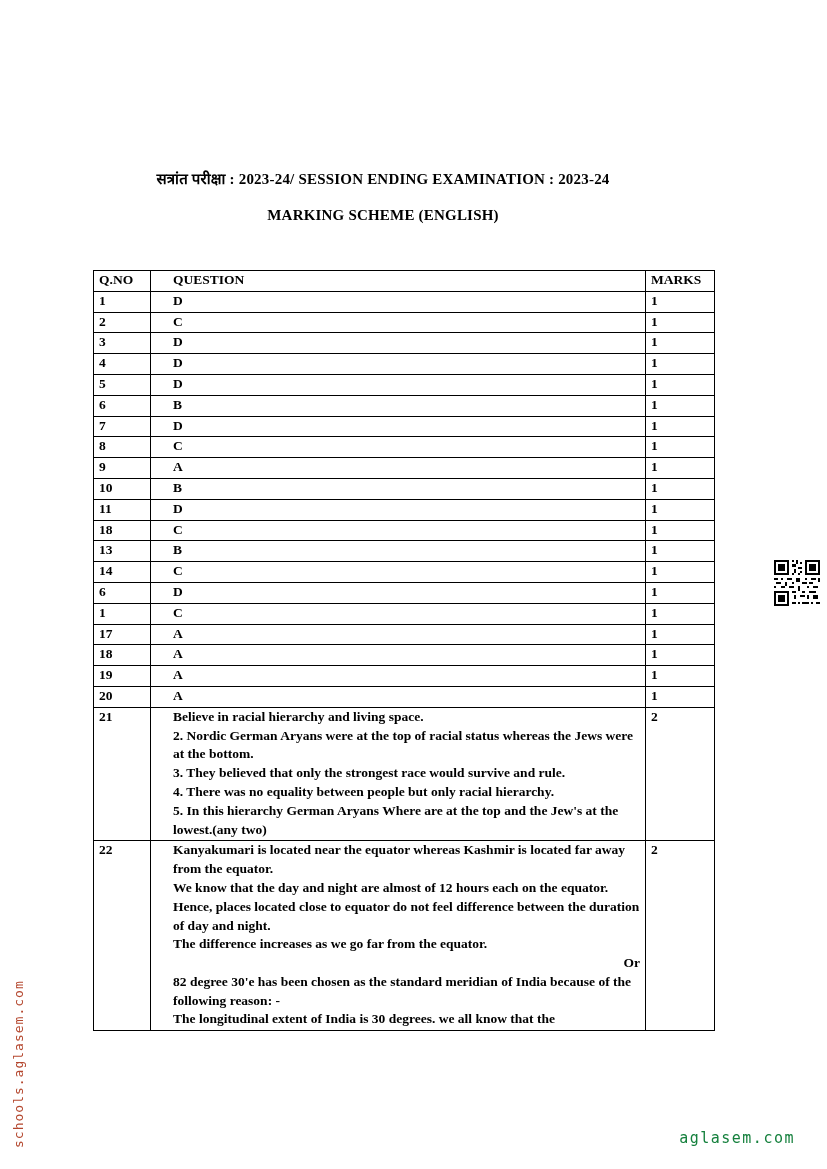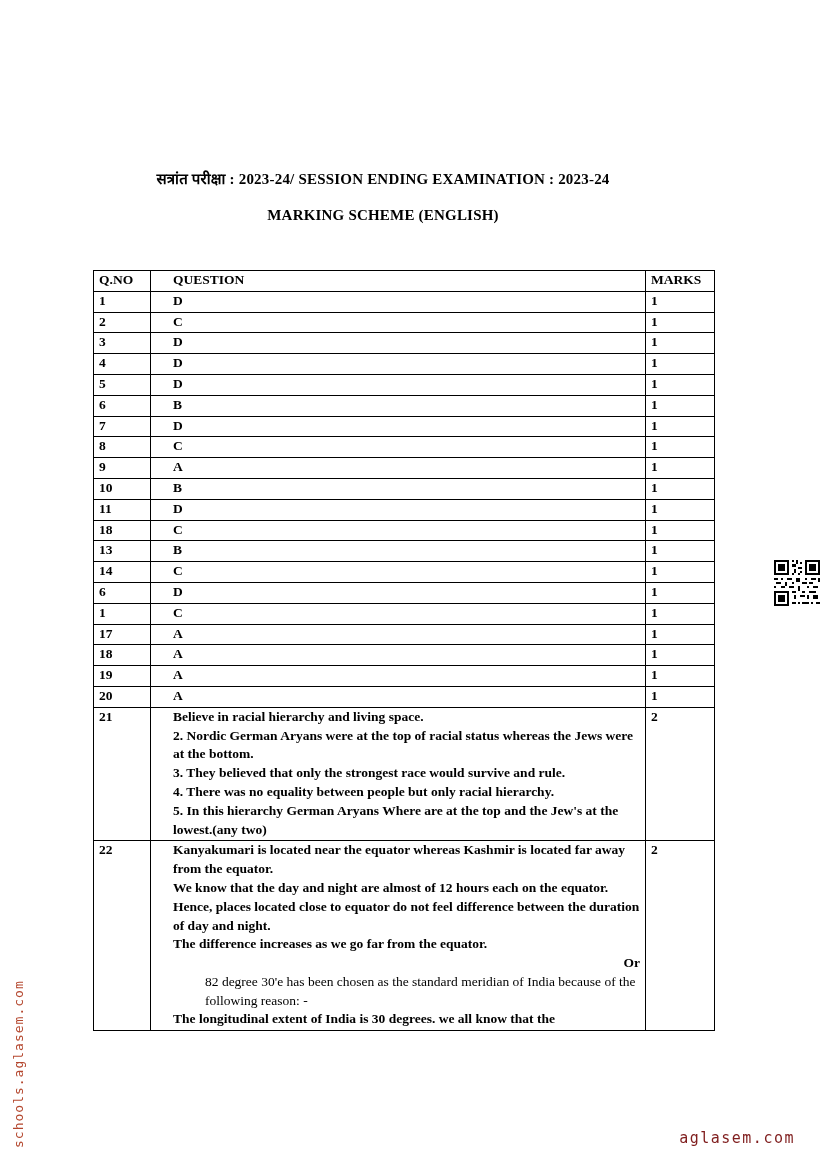--- a/index.html
+++ b/index.html
@@ -40,42 +40,42 @@
   table.marks-table th, table.marks-table td {
     border: 1px solid #000;
     vertical-align: top;
     text-align: left;
     font-weight: bold;
     font-size: 13.5px;
     line-height: 18.8px;
     padding: 0px 5px 1px 5px;
   }
   table.marks-table th.q-col, table.marks-table td.q-col { padding-left: 22px; }
-  table.marks-table td div.regular { font-weight: normal; margin-left: 32px; }
+  table.marks-table td div.regular { font-weight: bold; }
 
   .wm-left {
     position: absolute;
     left: 11px;
     top: 952px;
     height: 196px;
     writing-mode: vertical-rl;
     transform: rotate(180deg);
     font-family: "DejaVu Sans Mono", monospace;
     font-size: 13px;
     letter-spacing: 1px;
     color: #b4472e;
   }
   .wm-bottom-right {
     position: absolute;
     right: 32px;
     top: 1129px;
     font-family: "DejaVu Sans Mono", monospace;
     font-size: 15px;
     letter-spacing: 1.5px;
-    color: #7f1d1d;
+    color: #15803d;
   }
   .qr {
     position: absolute;
     right: 7px;
     top: 560px;
     width: 46px;
     height: 46px;
   }
 </style>
 </head>

